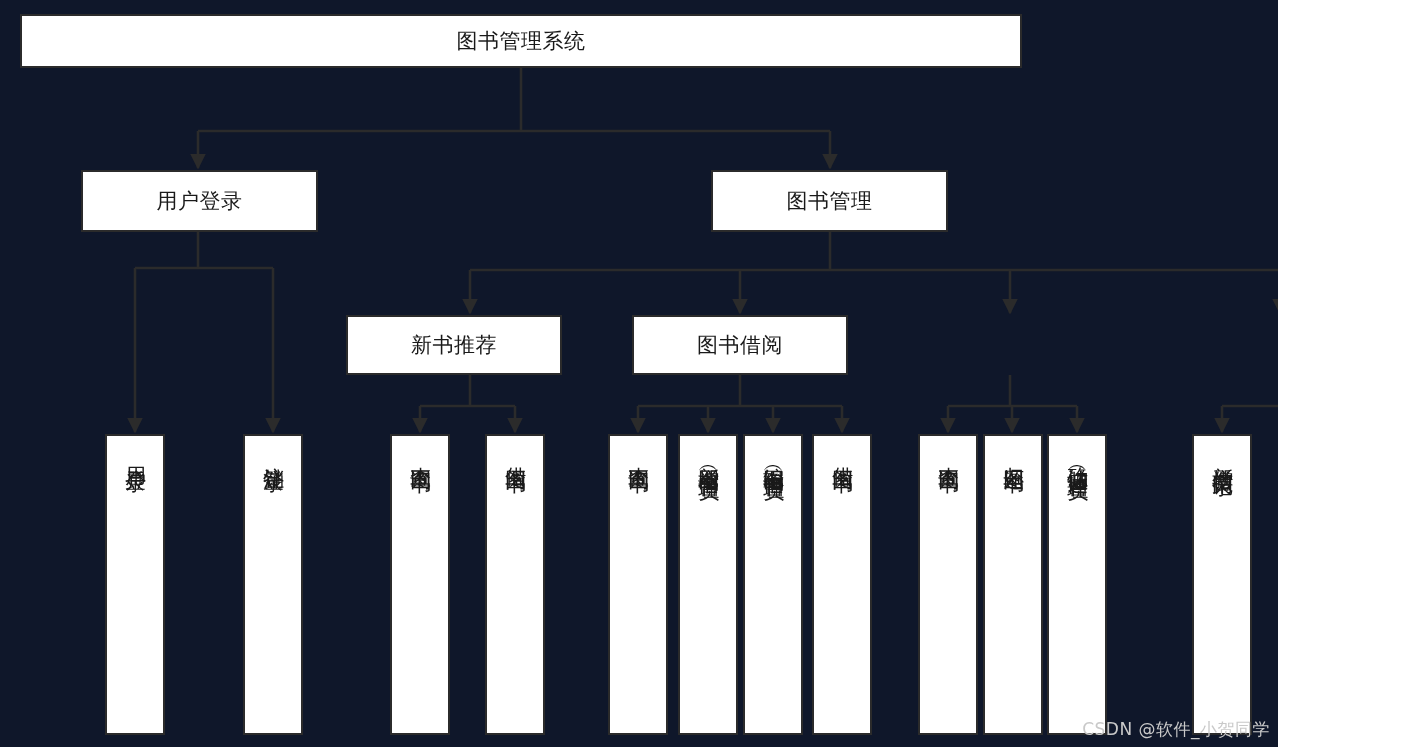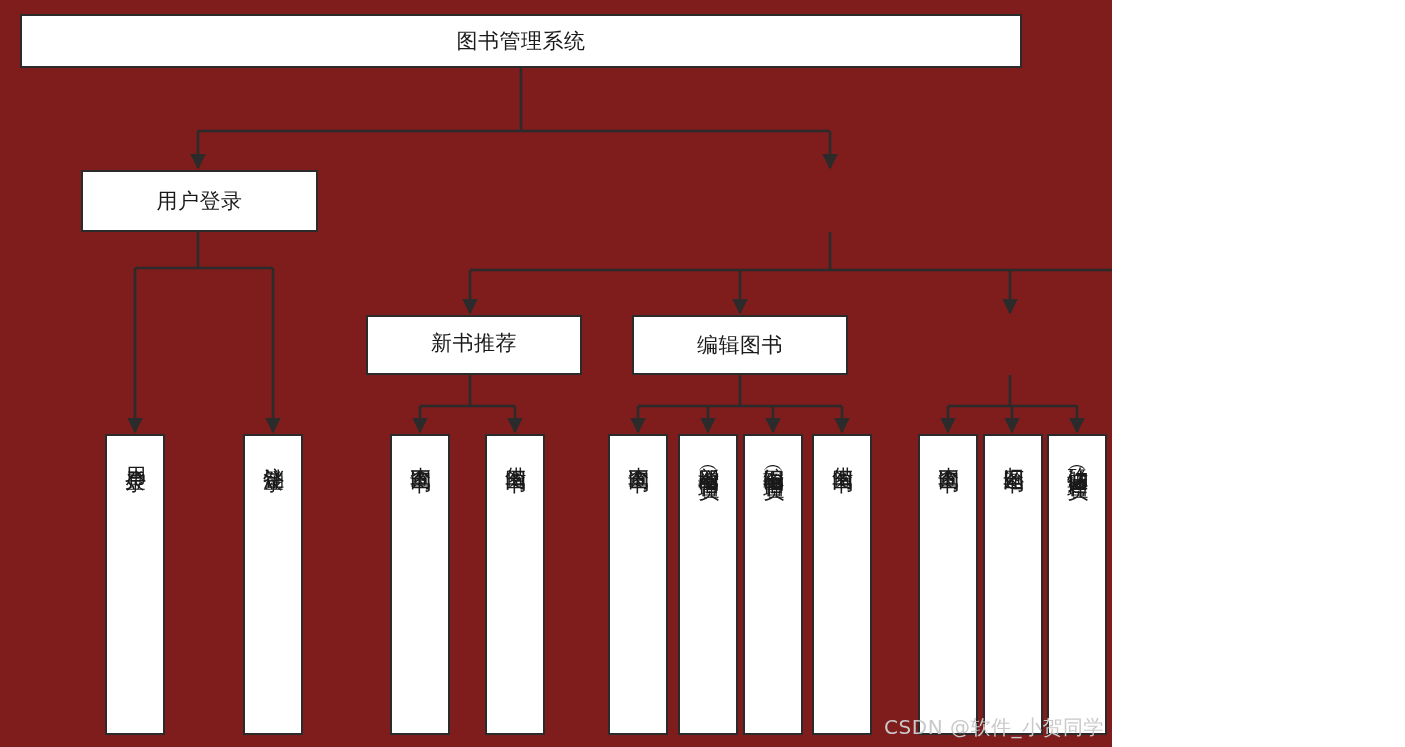--- a/index.html
+++ b/index.html
@@ -5,23 +5,23 @@
   html, body {
     margin: 0;
     padding: 0;
     background: #ffffff;
   }
   body {
     font-family: "DejaVu Sans", "Liberation Sans", sans-serif;
   }
   #canvas {
     position: relative;
-    width: 1112px;
+    width: 1278px;
     height: 747px;
-    background: #7f1d1d;
+    background: #0f172a;
     overflow: hidden;
   }
   
   .node {
     position: absolute;
     box-sizing: border-box;
     border: 2px solid #2b2b2b;
     background: #ffffff;
     display: flex;
     align-items: center;
@@ -56,21 +56,21 @@
     top: 0;
     width: 1405px;
     height: 747px;
     pointer-events: none;
   }
   
   #watermark {
     position: absolute;
     right: 8px;
     bottom: 6px;
-    font-size: 20px;
+    font-size: 17px;
     color: #c9c9c9;
     letter-spacing: 0.5px;
     white-space: nowrap;
     font-family: "DejaVu Sans", "Liberation Sans", sans-serif;
   }
 </style>
 </head>
 <body>
 
 <div id="canvas">
@@ -126,27 +126,30 @@
   </svg>
 
   <div class="node" style="left:20px; top:14px; width:1002px; height:54px;">
     <span class="label">图书管理系统</span>
   </div>
 
   <div class="node" style="left:81px; top:170px; width:237px; height:62px;">
     <span class="label">用户登录</span>
   </div>
 
-
-  <div class="node" style="left:366px; top:315px; width:216px; height:60px;font-family:Liberation Mono, monospace;">
+  <div class="node" style="left:711px; top:170px; width:237px; height:62px;">
+    <span class="label">图书管理</span>
+  </div>
+
+  <div class="node" style="left:346px; top:315px; width:216px; height:60px;">
     <span class="label">新书推荐</span>
   </div>
 
   <div class="node" style="left:632px; top:315px; width:216px; height:60px;">
-    <span class="label">编辑图书</span>
+    <span class="label">图书借阅</span>
   </div>
 
 
 
   <div class="node vertical" style="left:105px; top:434px; width:60px; height:301px;">
     <span class="label">用户登录</span>
   </div>
 
   <div class="node vertical" style="left:243px; top:434px; width:60px; height:301px;">
     <span class="label">注销登录</span>

